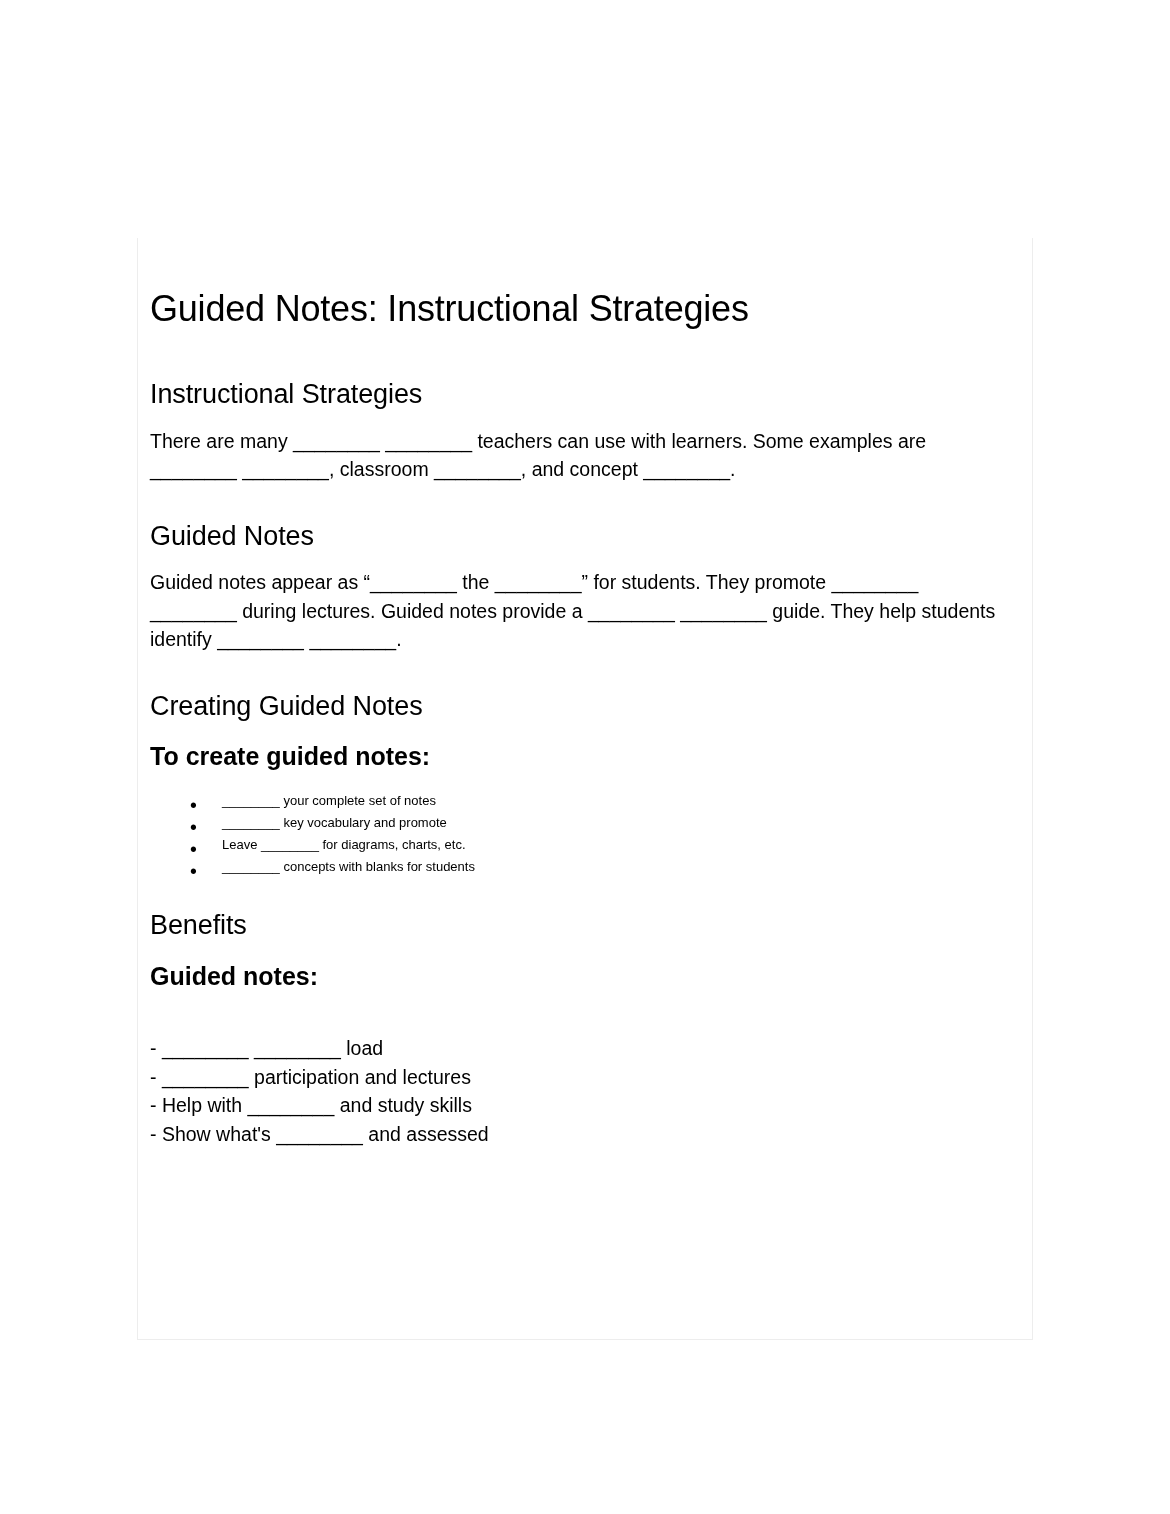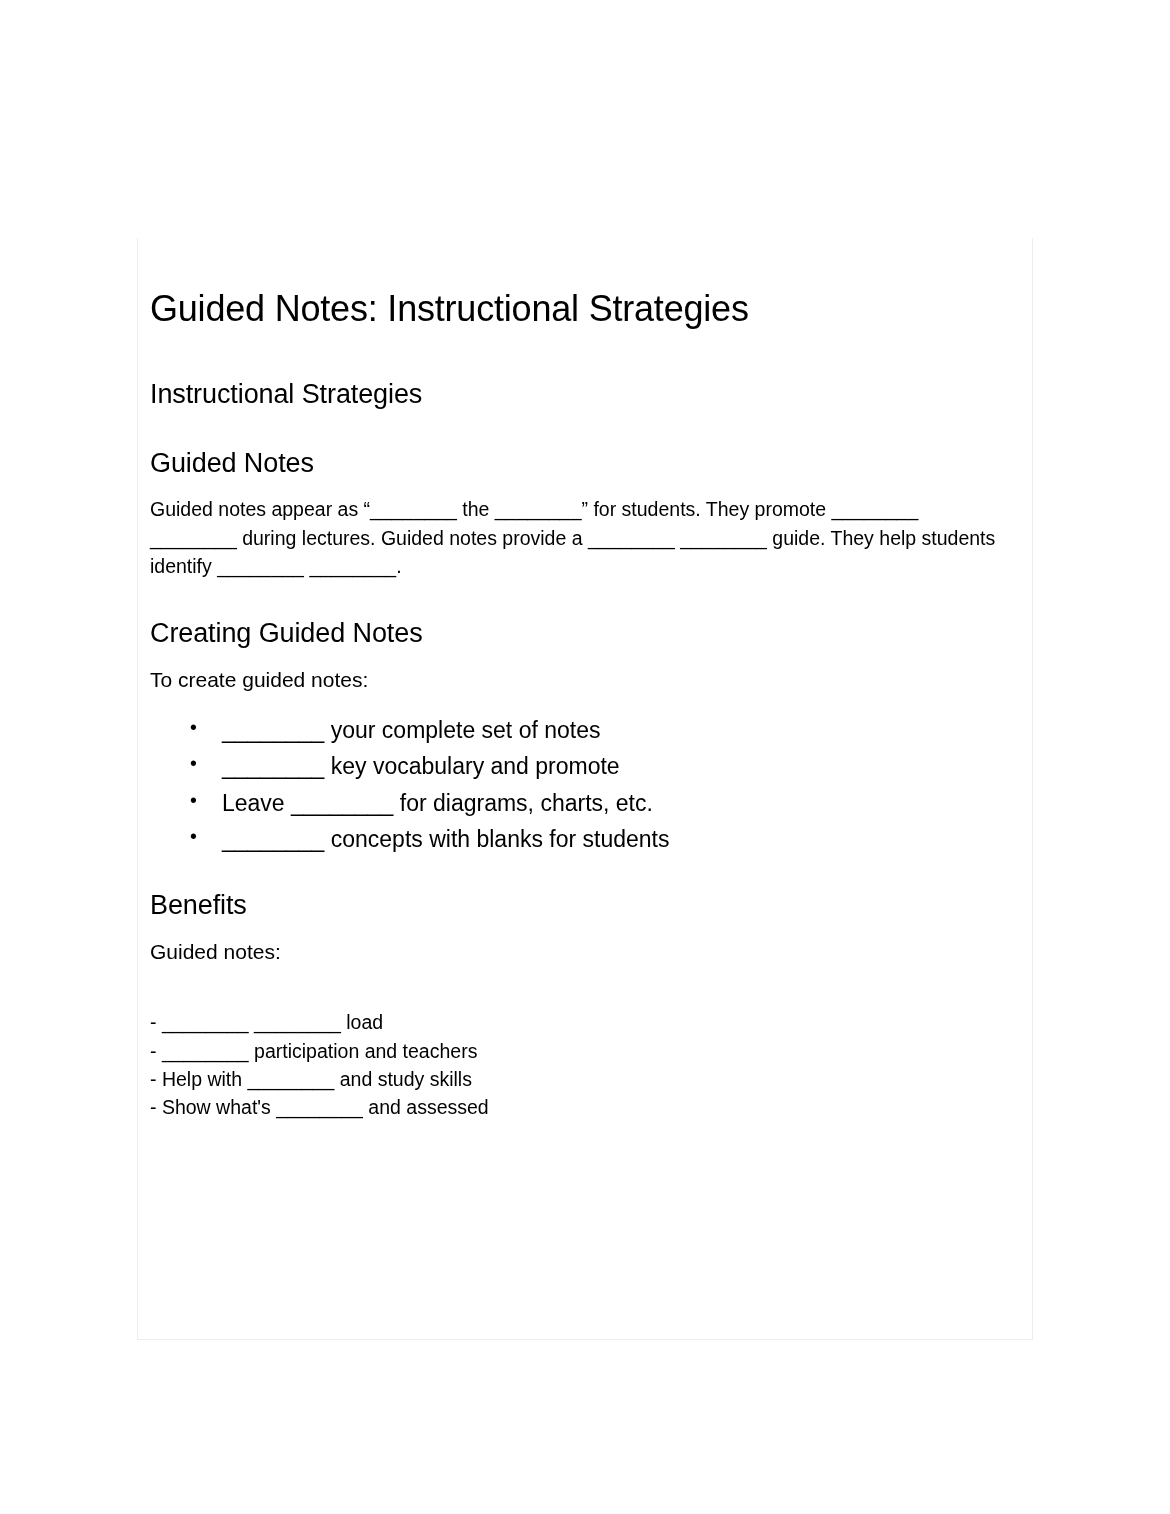--- a/index.html
+++ b/index.html
@@ -80,33 +80,34 @@
   .section.section-benefits { margin-bottom: 0; }
 
   .para {
     font-size: 19.5px;
     line-height: 1.46;
     margin: 0;
     max-width: 862px;
   }
 
   .lead-in {
-    font-size: 21px;
+    font-size: 25px;
     line-height: 1.46;
     margin: 12px 0 18px 0;
+    font-weight: bold;
   }
 
   .bullet-list {
     list-style: none;
     margin: 14px 0 0 0;
     padding: 0;
   }
   .bullet-list li {
     position: relative;
-    font-size: 23px;
+    font-size: 13px;
     line-height: 1.46;
     padding-left: 72px;
     margin-bottom: 3px;
   }
   .bullet-list li::before {
     content: "\2022";
     position: absolute;
     left: 40px;
     top: -1px;
     font-size: 19.5px;
@@ -133,20 +134,21 @@
 
   <div class="page-top-band"></div>
 
   <div class="doc-page">
     <div class="doc-body">
 
       <h1 class="doc-title">Guided Notes: Instructional Strategies</h1>
 
       <div class="section section-instructional">
         <h2 class="sec-heading">Instructional Strategies</h2>
+        <p class="para">There are many ________ ________ teachers can use with learners. Some examples are ________ ________, classroom ________, and concept ________.</p>
       </div>
 
       <div class="section section-guided-notes">
         <h2 class="sec-heading">Guided Notes</h2>
         <p class="para">Guided notes appear as “________ the ________” for students. They promote ________ ________ during lectures. Guided notes provide a ________ ________ guide. They help students identify ________ ________.</p>
       </div>
 
       <div class="section section-creating">
         <h2 class="sec-heading">Creating Guided Notes</h2>
         <p class="lead-in">To create guided notes:</p>
@@ -156,21 +158,21 @@
           <li>Leave ________ for diagrams, charts, etc.</li>
           <li>________ concepts with blanks for students</li>
         </ul>
       </div>
 
       <div class="section section-benefits">
         <h2 class="sec-heading">Benefits</h2>
         <p class="lead-in">Guided notes:</p>
         <div class="dash-list">
           <p class="dash-line">- ________ ________ load</p>
-          <p class="dash-line">- ________ participation and teachers</p>
+          <p class="dash-line">- ________ participation and lectures</p>
           <p class="dash-line">- Help with ________ and study skills</p>
           <p class="dash-line">- Show what's ________ and assessed</p>
         </div>
       </div>
 
       <div class="spacer-block"></div>
 
 
     </div>
   </div>

